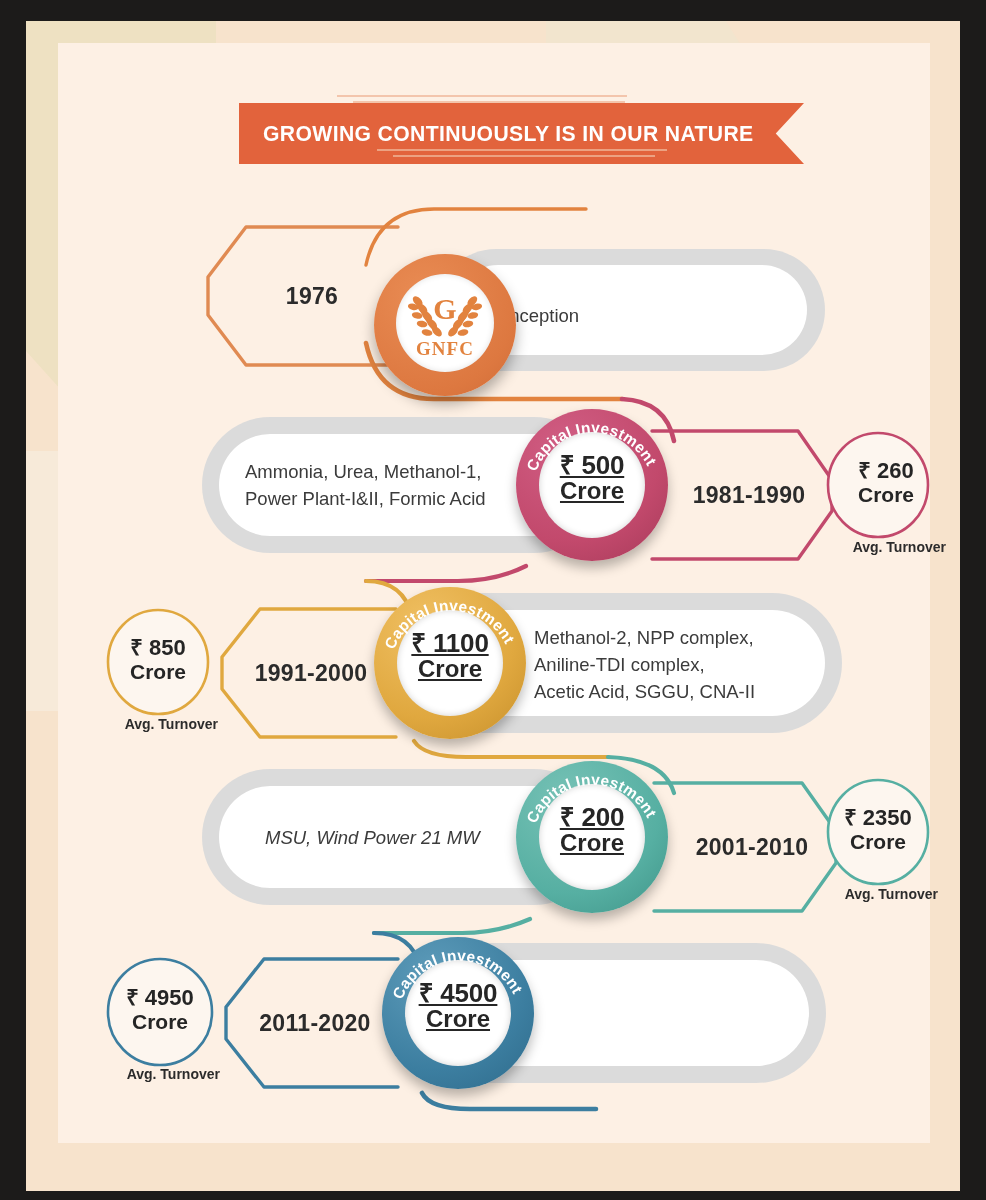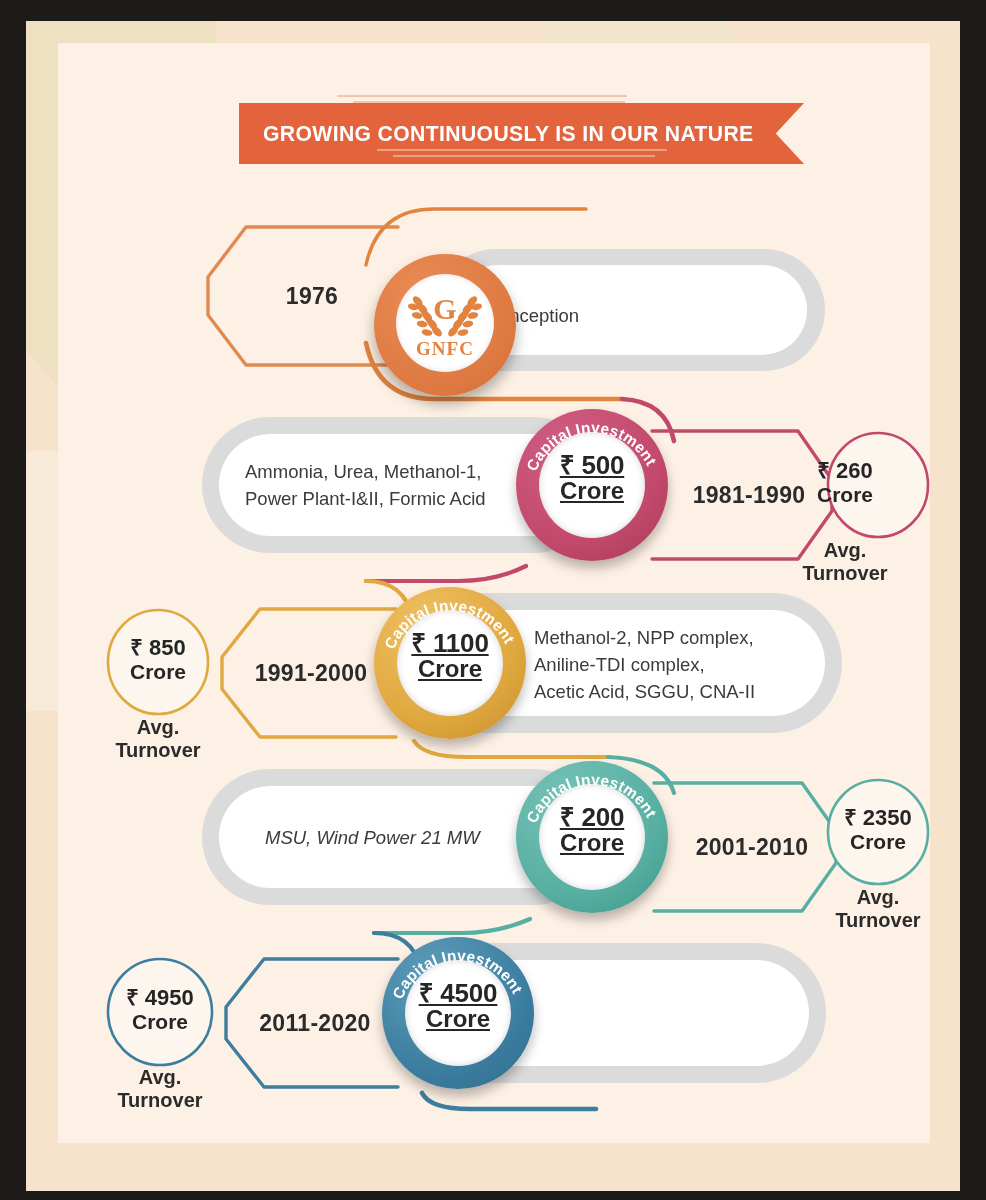--- a/index.html
+++ b/index.html
@@ -97,22 +97,22 @@
   
   .turn{position:absolute;}
   .turn .val{
     position:absolute;left:0;width:96px;top:24px;text-align:center;
     color:#252525;font-weight:bold;line-height:24px;
     font-family:"Liberation Sans Narrow","Liberation Sans",sans-serif;
   }
   .turn .val .l1{display:block;font-size:22px;}
   .turn .val .l2{display:block;font-size:21px;}
   .turn .cap{
-    position:absolute;left:-12px;width:120px;top:104px;text-align:center;
-    color:#2b2b2b;font-weight:bold;font-size:20px;
+    position:absolute;left:-12px;width:120px;top:104px;text-align:right;
+    color:#2b2b2b;font-weight:bold;font-size:14px;
     font-family:"Liberation Sans Narrow","Liberation Sans",sans-serif;
   }
   svg{display:block;overflow:visible;}
 </style>
 </head>
 <body>
 
 <div id="frame">
   <div id="poster">
 
@@ -252,21 +252,21 @@
         <div class="amount">
           <span class="l1">₹ 500</span>
           <span class="l2">Crore</span>
         </div>
       </div>
 
       <div class="yearbadge" style="left:640px;top:410px;width:166px;height:128px;">
         <span class="lbl">1981-1990</span>
       </div>
 
-      <div class="turn" style="left:771px;top:414px;width:96px;height:100px;">
+      <div class="turn" style="left:812px;top:414px;width:96px;height:100px;">
         <div class="val">
           <span class="l1">₹ 260</span>
           <span class="l2">Crore</span>
         </div>
         <div class="cap">Avg. Turnover</div>
       </div>
     </div>
 
     <div class="row" style="top:0;">
       <div class="pill-outer" style="left:370px;top:572px;width:446px;height:140px;"></div>

